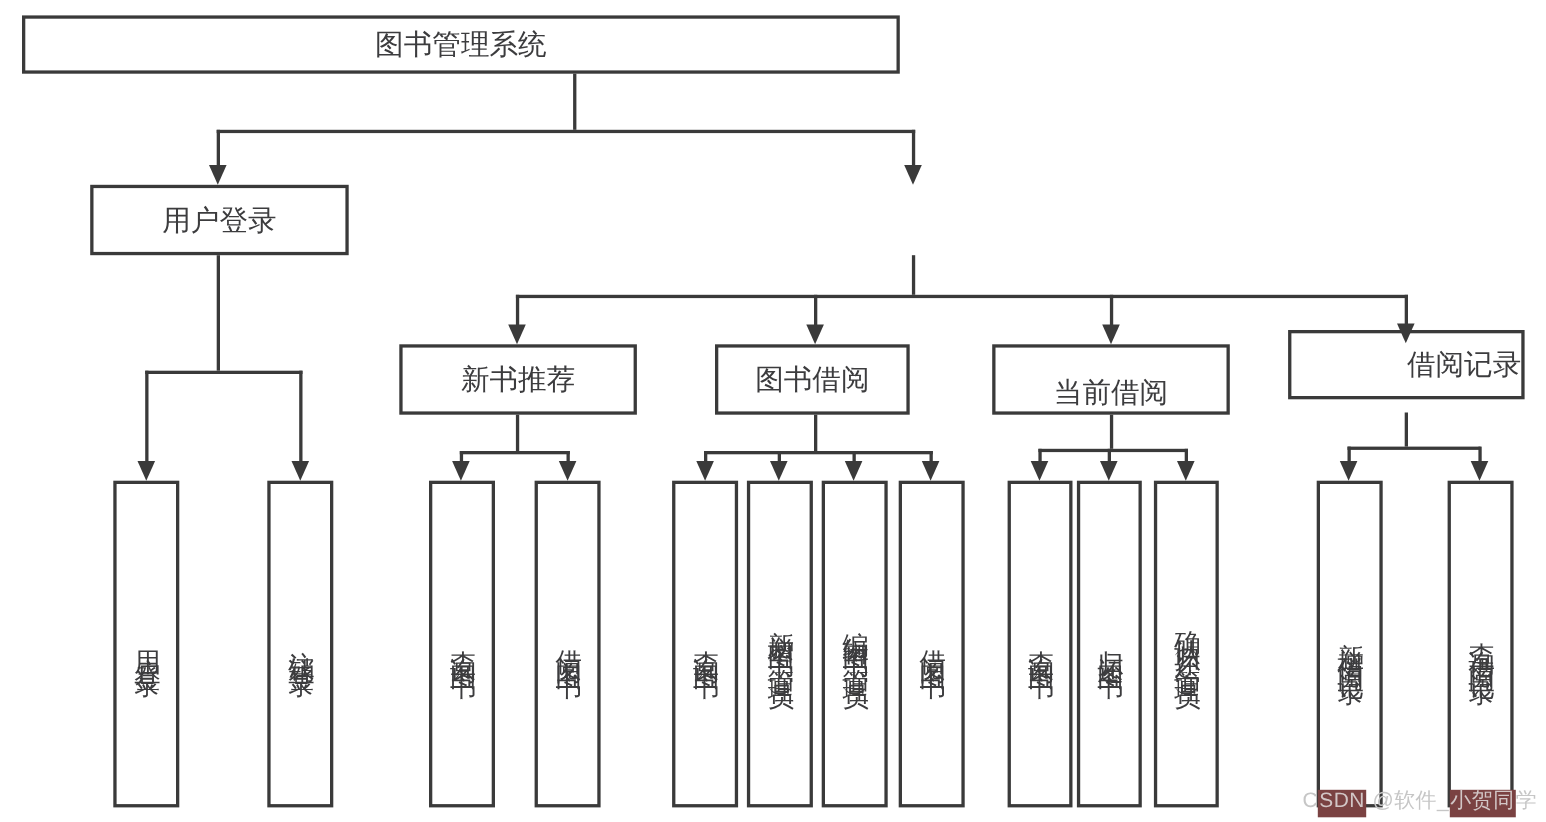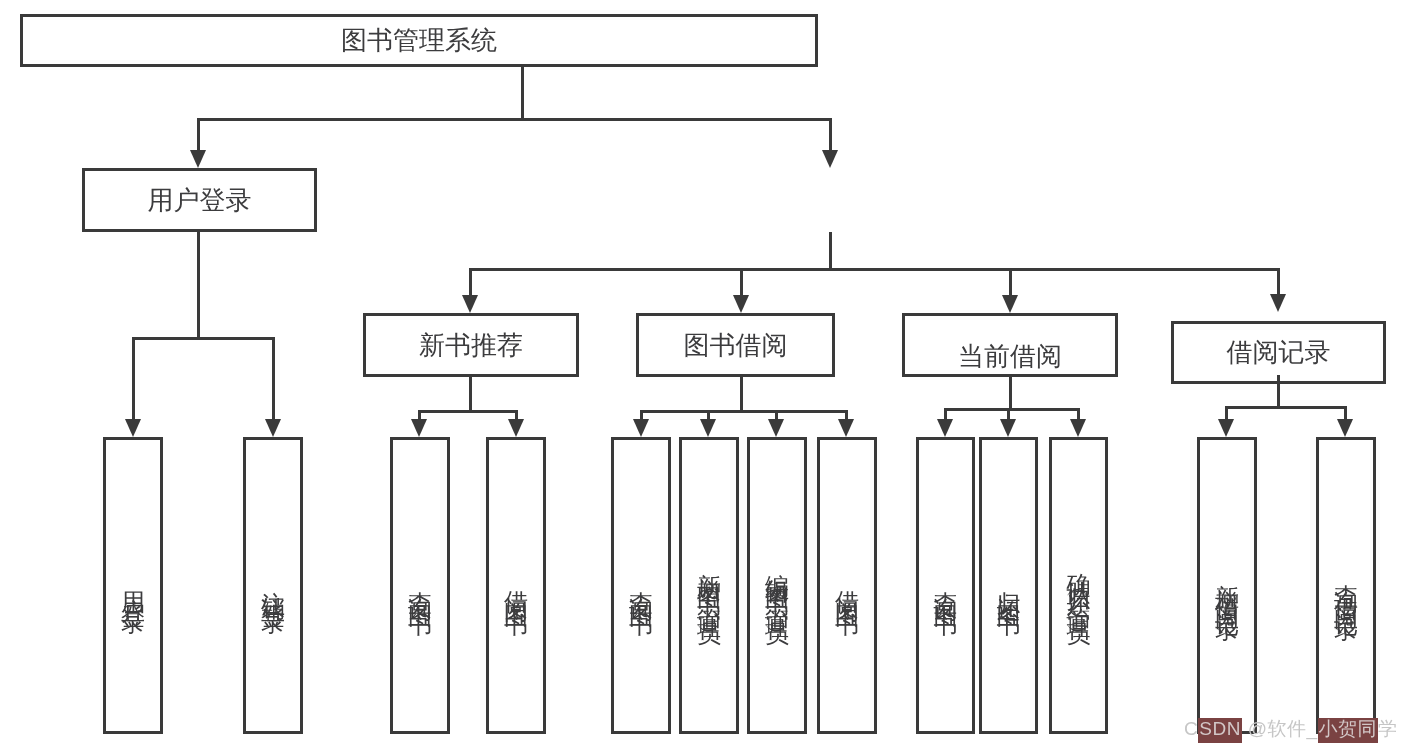--- a/index.html
+++ b/index.html
@@ -44,27 +44,27 @@
     <span>图书管理系统</span>
   </div>
 
   <div class="node" style="left:82px;top:168px;width:235px;height:64px;">
     <span>用户登录</span>
   </div>
 
   <div class="node" style="left:363px;top:313px;width:216px;height:64px;">
     <span>新书推荐</span>
   </div>
-  <div class="node" style="left:636px;top:313px;width:199px;height:64px;">
+  <div class="node" style="left:650px;top:313px;width:177px;height:64px;">
     <span>图书借阅</span>
   </div>
   <div class="node" style="left:902px;top:313px;width:216px;height:64px;align-items:flex-end;">
     <span>当前借阅</span>
   </div>
-  <div class="node" style="left:1171px;top:321px;width:215px;height:63px;">
+  <div class="node" style="left:1171px;top:300px;width:215px;height:63px;justify-content:flex-end;">
     <span>借阅记录</span>
   </div>
 
   <div class="node leaf" style="left:103px;top:437px;width:60px;height:297px;">
     <span class="vtext">用户登录</span>
   </div>
   <div class="node leaf" style="left:243px;top:437px;width:60px;height:297px;">
     <span class="vtext">注销登录</span>
   </div>
 

